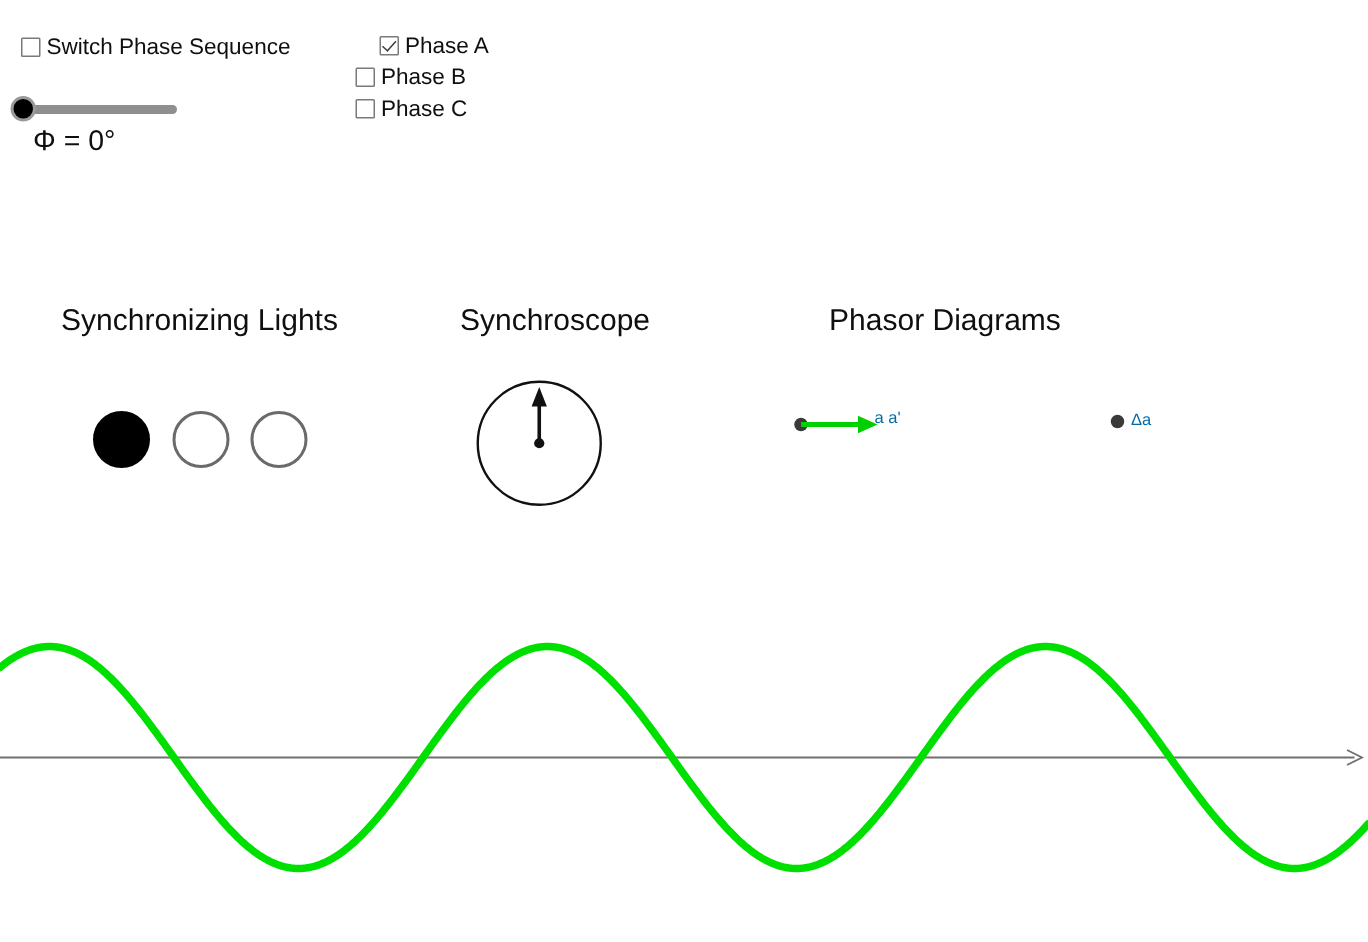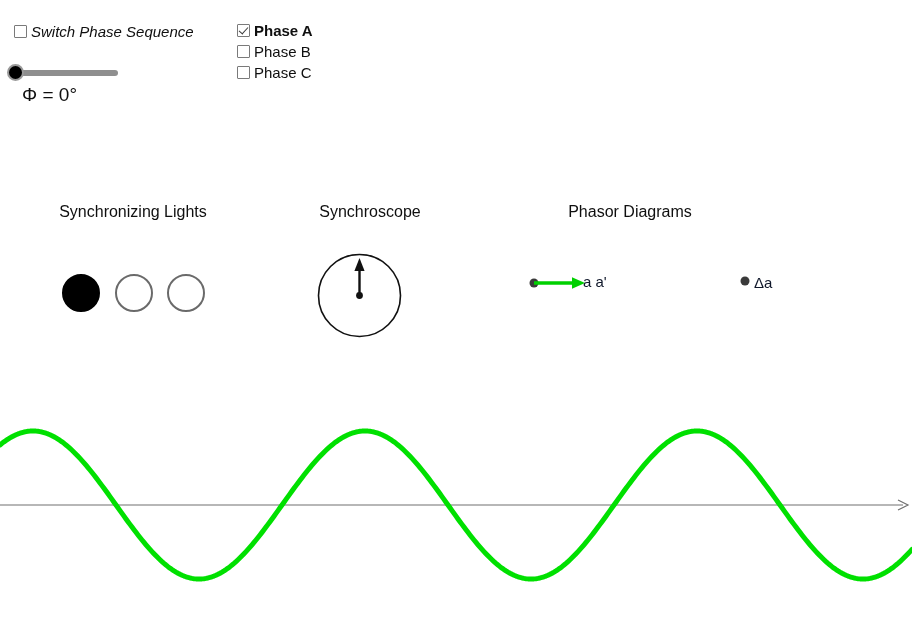--- a/index.html
+++ b/index.html
@@ -84,21 +84,21 @@
     left: 22px;
     top: 84px;
     font-size: 19px;
     color: #0f0f0f;
     white-space: nowrap;
   }
 
   
   .section-title {
     position: absolute;
-    font-size: 16px;
+    font-size: 20px;
     color: #0f0f0f;
     white-space: nowrap;
     text-align: center;
   }
 
   
   .lamp {
     position: absolute;
     width: 38px;
     height: 38px;
@@ -119,49 +119,49 @@
     left: 317px;
     top: 253px;
     width: 85px;
     height: 85px;
   }
 
   
   .phasor-panel { position: absolute; }
   .phasor-label {
     position: absolute;
-    font-size: 15px;
-    color: #0f172a;
+    font-size: 11px;
+    color: #0369a1;
     white-space: nowrap;
   }
 
   
   #waveform {
     position: absolute;
     left: 0;
     top: 410px;
     width: 912px;
     height: 218px;
   }
 </style>
 </head>
 <body>
 
-<div class="cb-row" id="row-switch" style="left:14px; top:24px;font-style:italic;">
+<div class="cb-row" id="row-switch" style="left:14px; top:24px;">
   <span class="cb-box" id="cb-switch"></span>
   <span class="cb-label">Switch Phase Sequence</span>
 </div>
 
 <div id="phi-slider-wrap">
   <div id="phi-track"></div>
   <div id="phi-thumb"></div>
 </div>
 <div id="phi-value">Φ = 0°</div>
 
-<div class="cb-row" style="left:237px; top:23px;font-weight:bold;">
+<div class="cb-row" style="left:253px; top:23px;">
   <span class="cb-box checked"></span>
   <span class="cb-label">Phase A</span>
 </div>
 <div class="cb-row" style="left:237px; top:44px;justify-content:flex-end;">
   <span class="cb-box"></span>
   <span class="cb-label">Phase B</span>
 </div>
 <div class="cb-row" style="left:237px; top:65px;justify-content:flex-end;">
   <span class="cb-box"></span>
   <span class="cb-label">Phase C</span>

